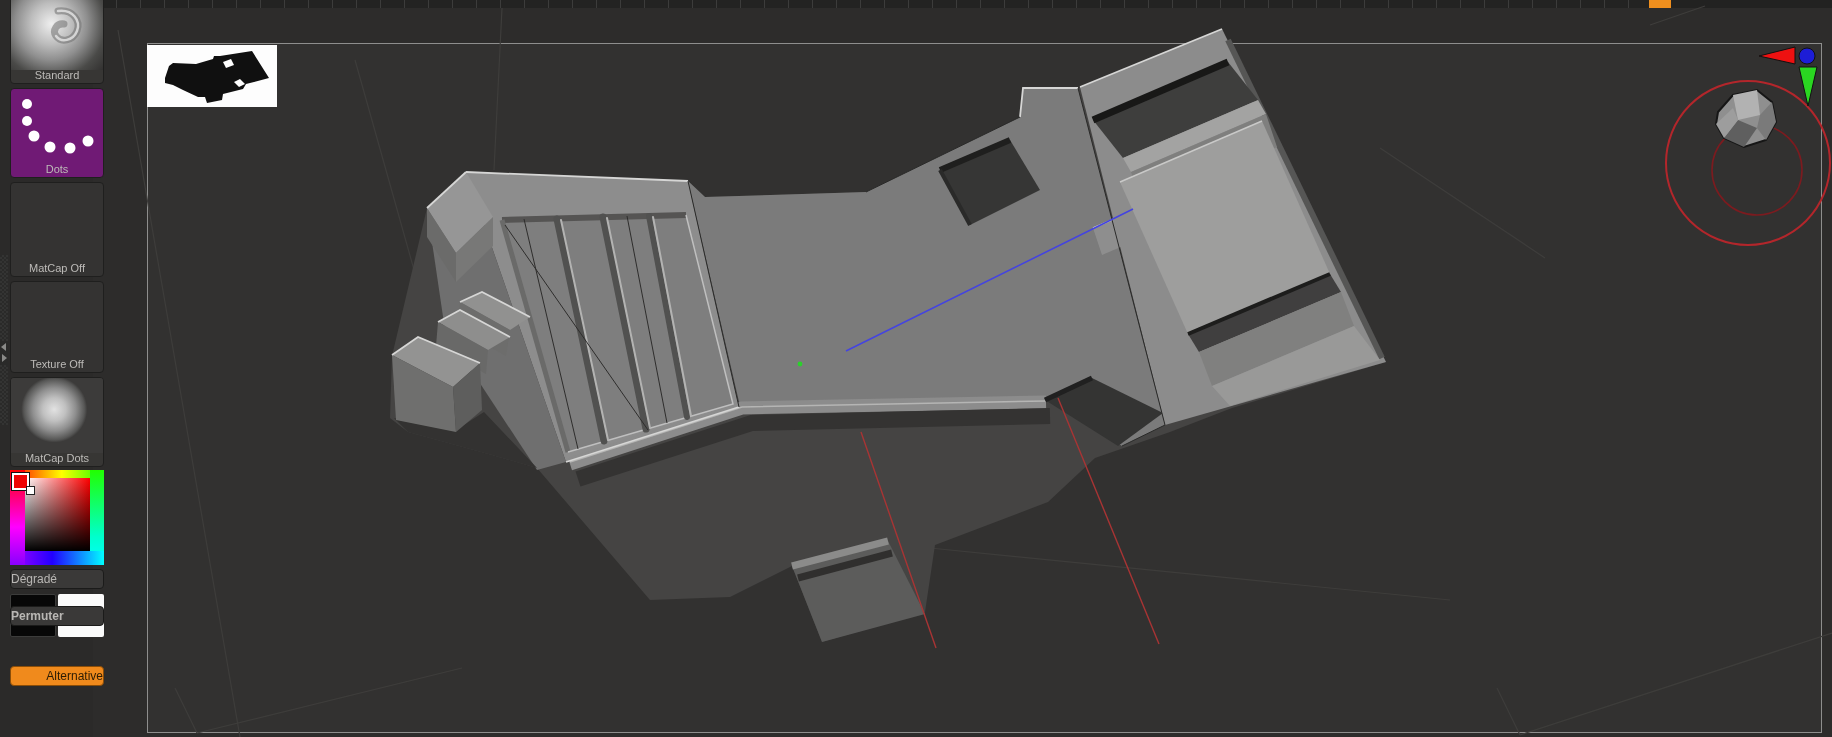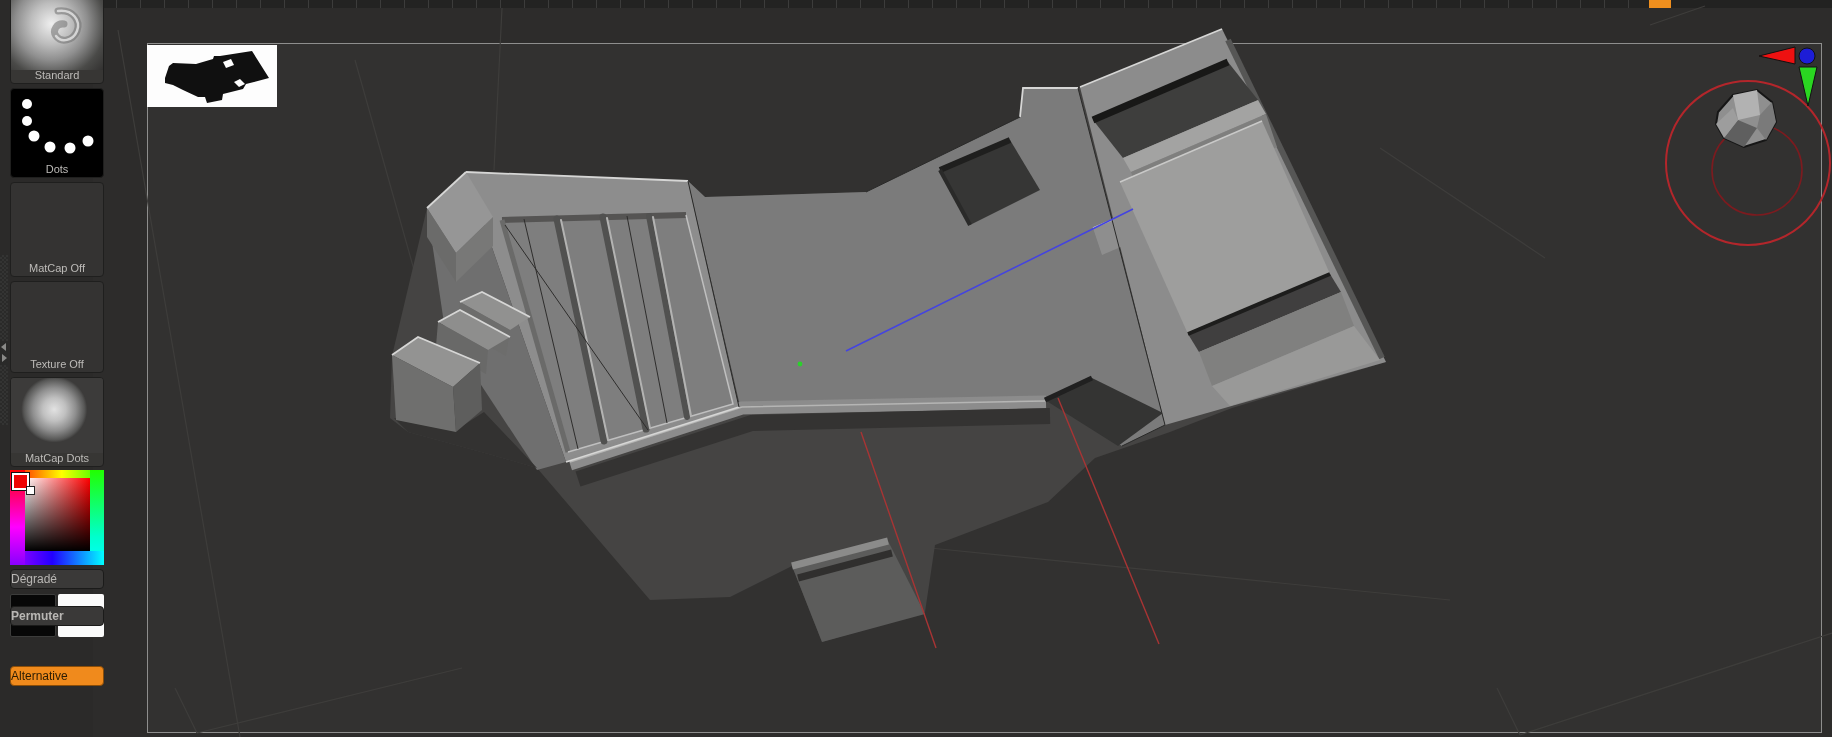--- a/index.html
+++ b/index.html
@@ -46,21 +46,21 @@
   }
   .tile .thumb{position:absolute;left:0;top:0;right:0;bottom:13px;}
   .tile .lbl{
     position:absolute;left:0;right:0;bottom:1px;height:13px;line-height:13px;
     text-align:center;font-size:11px;color:#bdbbb8;white-space:nowrap;
   }
   .tile-standard{top:-8px;height:92px;}
   .tile-standard .thumb{
     background:radial-gradient(circle at 44% 40%,#efefef 0%,#bdbdbd 30%,#8f8f8f 52%,#4a4a48 78%,#323130 100%);
   }
-  .tile-dots{top:88px;height:90px;background:#000000;}
+  .tile-dots{top:88px;height:90px;background:#701a75;}
   .tile-alpha{top:182px;height:95px;background:#343332;}
   .tile-texture{top:281px;height:92px;background:#343332;}
   .tile-matcap{top:377px;height:90px;}
   .tile-matcap .thumb{
     background:radial-gradient(circle 33px at 47% 42%,#e2e2e2 0%,#c0c0c0 35%,#8f8f8f 65%,#565655 92%,#3c3b3a 100%);
   }
   
   .picker{position:absolute;left:10px;top:470px;width:94px;height:95px;}
   .picker .hue-top{position:absolute;left:0;top:0;right:0;height:12px;background:linear-gradient(90deg,#ff0000,#ffff00 55%,#22ff00);}
   .picker .hue-right{position:absolute;right:0;top:0;width:14px;bottom:0;background:linear-gradient(180deg,#22ff00,#00ffcc 70%,#00ffff);}
@@ -78,21 +78,21 @@
     position:absolute;left:16px;top:16px;width:7px;height:7px;background:#fff;border:1px solid #222;
   }
   
   .btn{
     position:absolute;left:10px;width:94px;height:20px;box-sizing:border-box;
     background:#3a3938;border:1px solid #1b1b1a;border-radius:4px;
     font-size:12px;color:#b9b7b4;line-height:18px;white-space:nowrap;
   }
   .btn-degrade{top:569px;}
   .btn-permuter{top:606px;font-weight:bold;}
-  .btn-alt{top:666px;background:#f08a1c;border-color:#8a4d08;color:#2b1c04;}
+  .btn-alt{top:666px;background:#f08a1c;border-color:#8a4d08;color:#2b1c04;text-align:right;}
   .swatch-black{
     position:absolute;left:10px;top:594px;width:46px;height:43px;background:#070707;
     border:1px solid #3c3c3b;border-radius:2px;box-sizing:border-box;
   }
   .swatch-white{
     position:absolute;left:58px;top:594px;width:46px;height:43px;background:#fbfbfb;
     border-radius:2px;
   }
 </style>
 </head>

